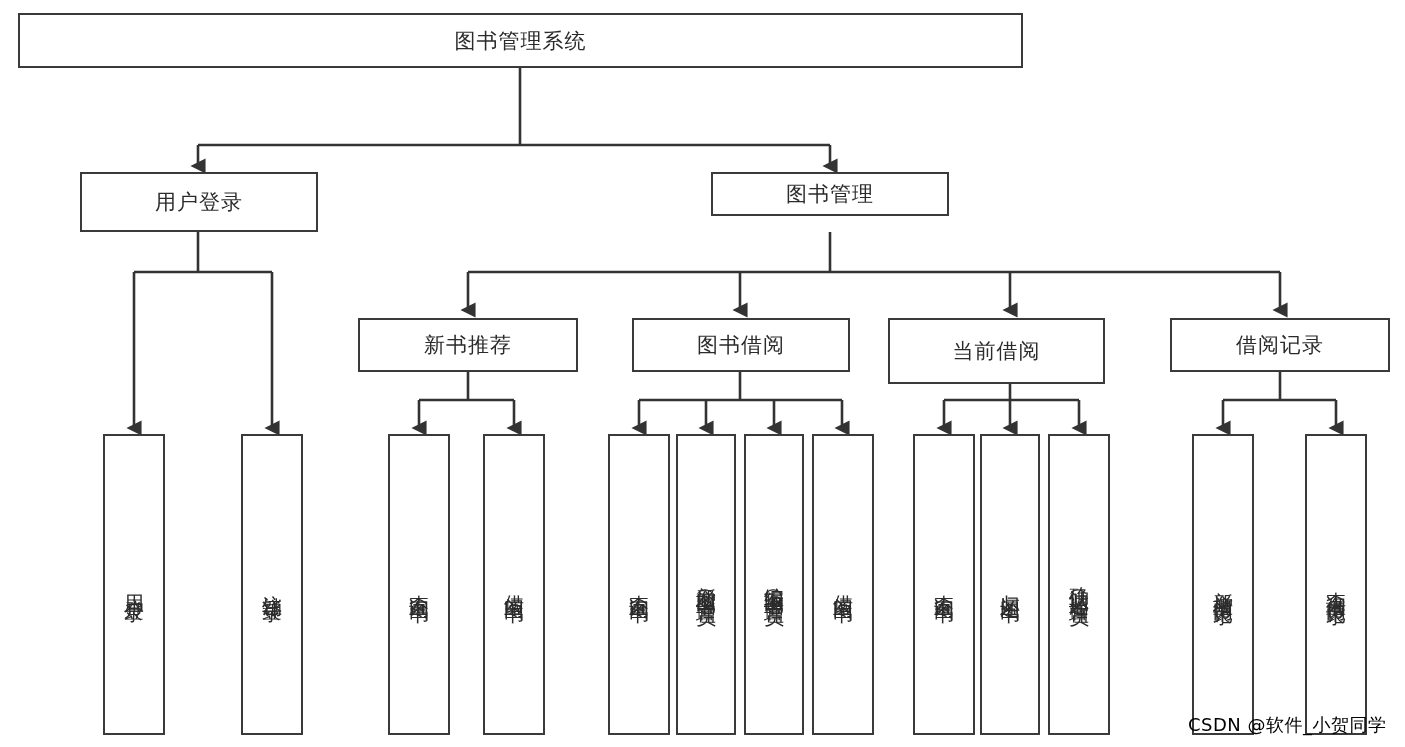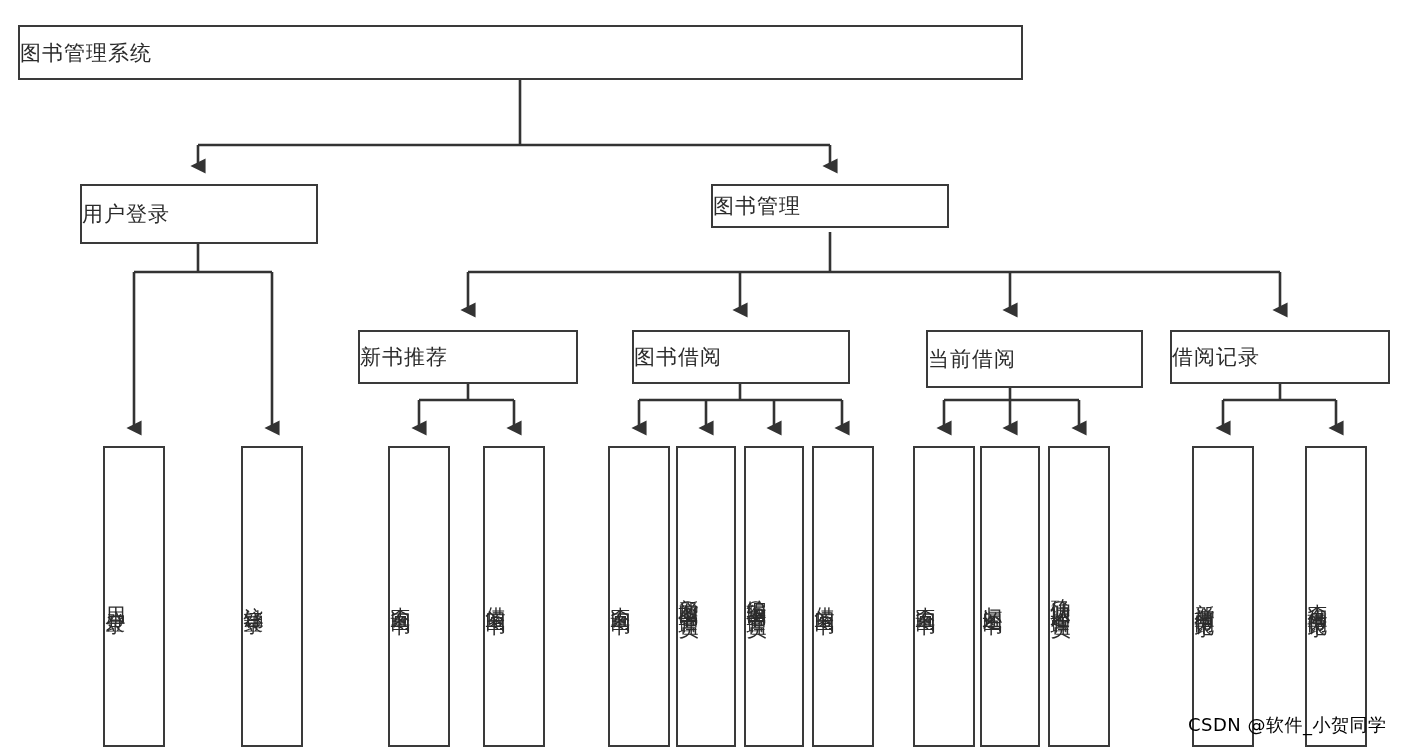--- a/index.html
+++ b/index.html
@@ -26,23 +26,23 @@
     height: 747px;
     pointer-events: none;
   }
   .node {
     position: absolute;
     box-sizing: border-box;
     background: #ffffff;
     border: 2px solid #3a3a3a;
     display: flex;
     align-items: center;
+    justify-content: center;
     color: #2b2b2b;
     z-index: 2;
-    margin-top: 12px;
   }
   .node.horiz {
     font-size: 21px;
     letter-spacing: 1px;
   }
   .node.vert {
     font-size: 20px;
   }
   .node.vert .vtext {
     writing-mode: vertical-rl;
@@ -138,21 +138,21 @@
   </div>
 
   <div class="node horiz" style="left:358px; top:318px; width:220px; height:54px;">
     <span class="htext">新书推荐</span>
   </div>
 
   <div class="node horiz" style="left:632px; top:318px; width:218px; height:54px;">
     <span class="htext">图书借阅</span>
   </div>
 
-  <div class="node horiz" style="left:926px; top:318px; width:217px; height:58px;">
+  <div class="node horiz" style="left:888px; top:318px; width:217px; height:66px;">
     <span class="htext">当前借阅</span>
   </div>
 
   <div class="node horiz" style="left:1170px; top:318px; width:220px; height:54px;">
     <span class="htext">借阅记录</span>
   </div>
 
   <div class="node vert" style="left:103px; top:434px; width:62px; height:301px;">
     <span class="vtext">用户登录</span>
   </div>

